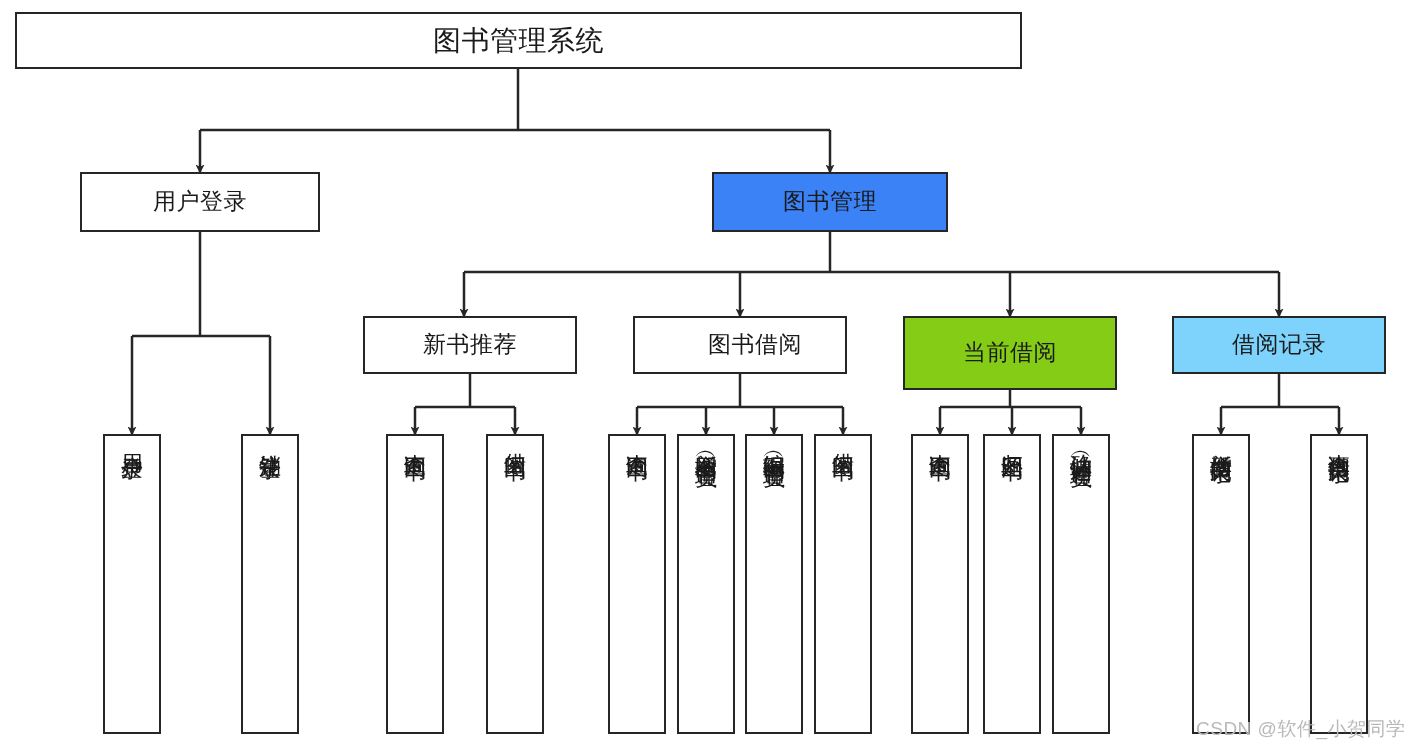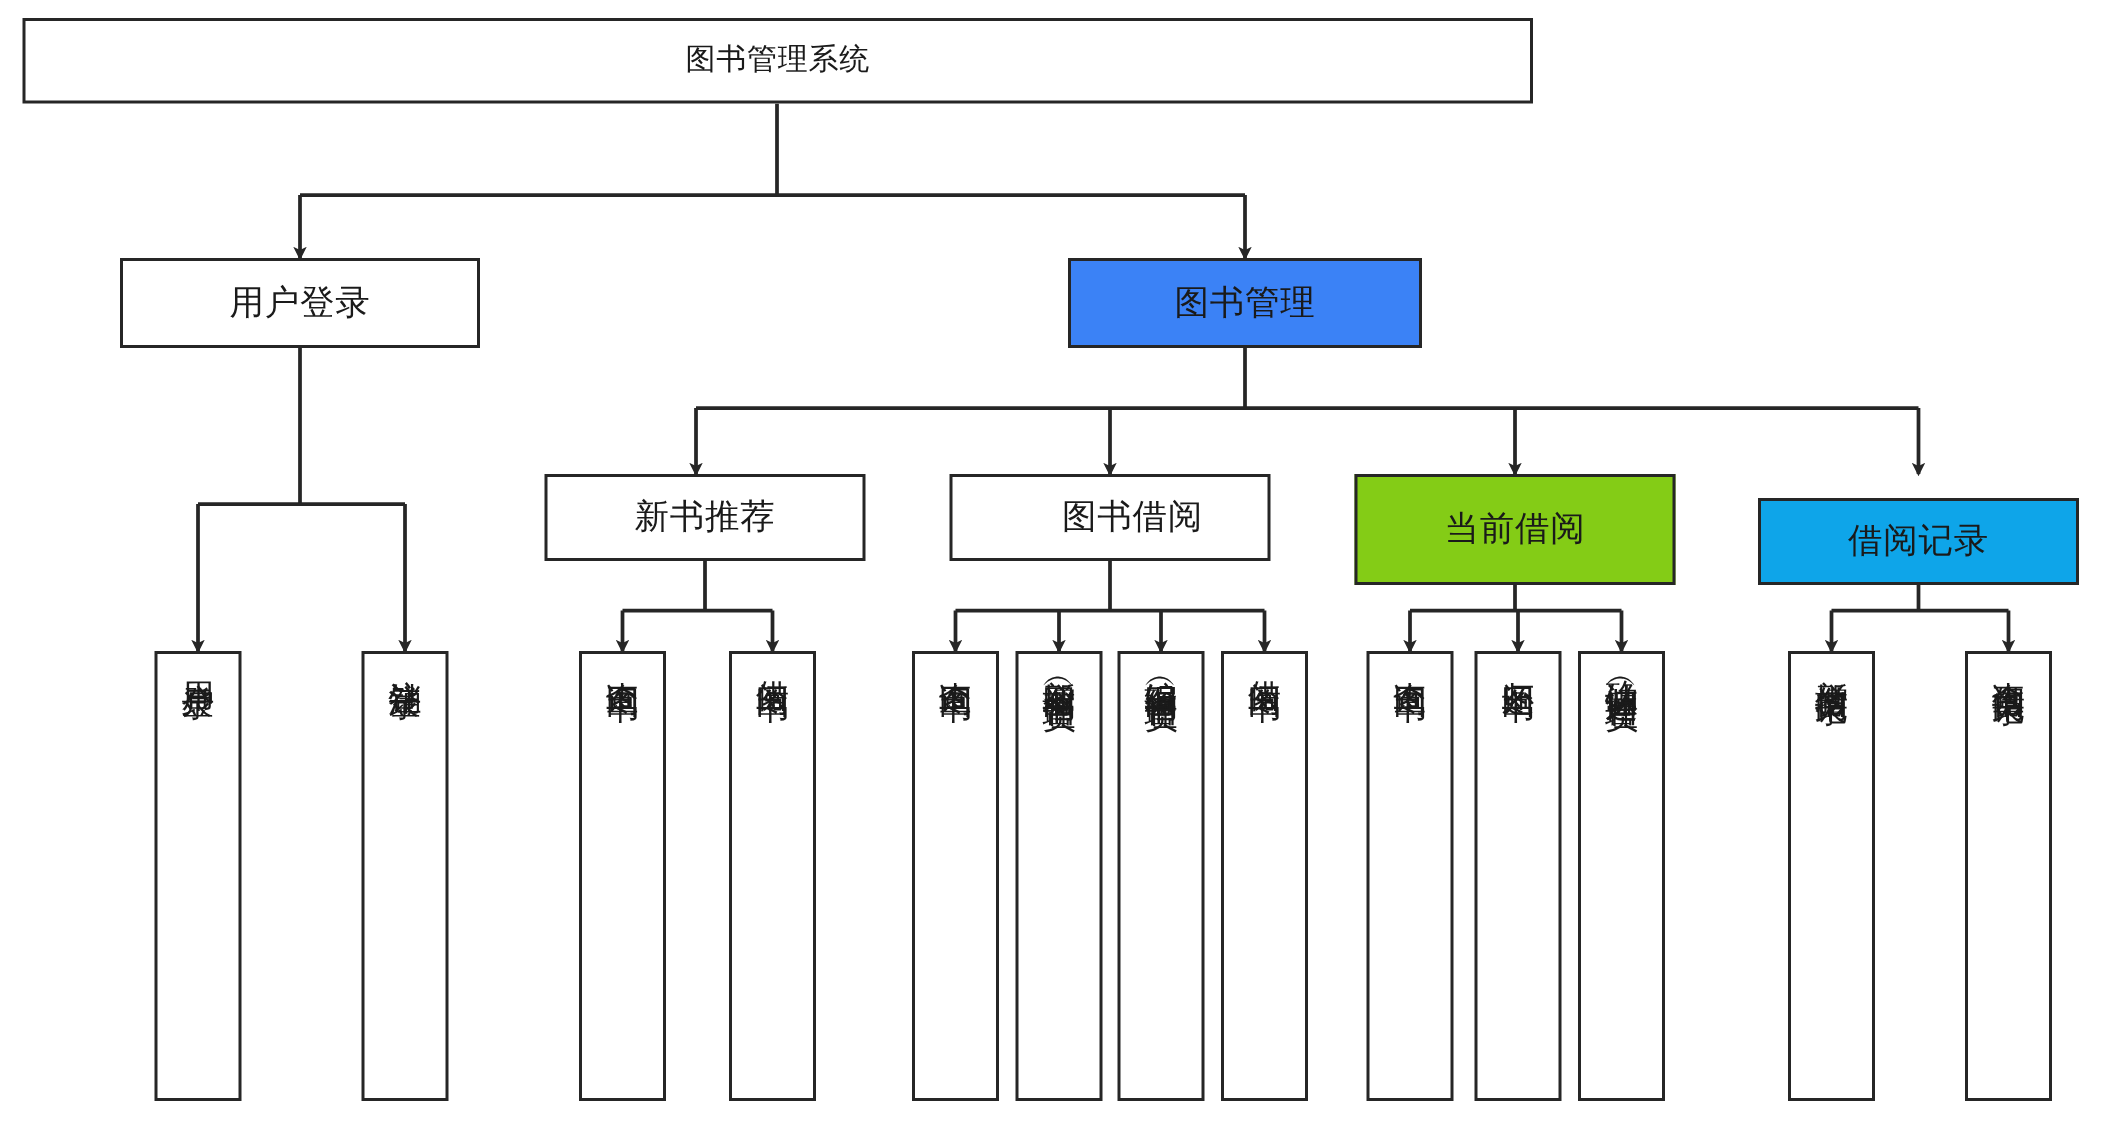--- a/index.html
+++ b/index.html
@@ -41,21 +41,21 @@
     text-align: center;
     line-height: 1.18;
     white-space: pre;
   }
   
   .node.horiz .node-label {
     font-size: 23px;
     letter-spacing: 0.5px;
   }
   .node.root .node-label {
-    font-size: 20px;
+    font-size: 28px;
   }
   
   .node.vert {
     align-items: flex-start;
     padding-top: 0;
   }
   .node.vert .node-label {
     writing-mode: vertical-rl;
     text-orientation: upright;
     font-size: 22px;
@@ -132,21 +132,21 @@
       </div>
       <div class="node horiz" style="left: 363px; top: 316px; width: 214px; height: 58px; border-color: rgb(38, 38, 38); background: rgb(255, 255, 255);">
         <span class="node-label" style="color: rgb(26, 26, 26);">新书推荐</span>
       </div>
       <div class="node horiz" style="left: 633px; top: 316px; width: 214px; height: 58px; border-color: rgb(38, 38, 38); background: rgb(255, 255, 255); padding-left: 30px;">
         <span class="node-label" style="color: rgb(26, 26, 26);">图书借阅</span>
       </div>
       <div class="node horiz" style="left: 903px; top: 316px; width: 214px; height: 74px; border-color: rgb(38, 38, 38); background: #84cc16;">
         <span class="node-label" style="color: rgb(26, 26, 26);">当前借阅</span>
       </div>
-      <div class="node horiz" style="left: 1172px; top: 332px; width: 214px; height: 58px; border-color: rgb(38, 38, 38); background: #0ea5e9;">
+      <div class="node horiz" style="left: 1172px; top: 316px; width: 214px; height: 58px; border-color: rgb(38, 38, 38); background: #7dd3fc;">
         <span class="node-label" style="color: rgb(26, 26, 26);">借阅记录</span>
       </div>
       <div class="node vert" style="left: 103px; top: 434px; width: 58px; height: 300px; border-color: rgb(38, 38, 38); background: rgb(255, 255, 255);">
         <span class="node-label" style="color: rgb(26, 26, 26);">用户登录</span>
       </div>
       <div class="node vert" style="left: 241px; top: 434px; width: 58px; height: 300px; border-color: rgb(38, 38, 38); background: rgb(255, 255, 255);">
         <span class="node-label" style="color: rgb(26, 26, 26);">注销登录</span>
       </div>
       <div class="node vert" style="left: 386px; top: 434px; width: 58px; height: 300px; border-color: rgb(38, 38, 38); background: rgb(255, 255, 255);">
         <span class="node-label" style="color: rgb(26, 26, 26);">查询图书</span>
@@ -176,14 +176,15 @@
         <span class="node-label" style="color: rgb(26, 26, 26);">确认归还（管理员）</span>
       </div>
       <div class="node vert" style="left: 1192px; top: 434px; width: 58px; height: 300px; border-color: rgb(38, 38, 38); background: rgb(255, 255, 255);">
         <span class="node-label" style="color: rgb(26, 26, 26);">新增借阅记录</span>
       </div>
       <div class="node vert" style="left: 1310px; top: 434px; width: 58px; height: 300px; border-color: rgb(38, 38, 38); background: rgb(255, 255, 255);">
         <span class="node-label" style="color: rgb(26, 26, 26);">查询借阅记录</span>
       </div>
     </div>
 
+  <div class="watermark" style="left: 1196px; top: 716px; color: rgb(185, 185, 185);">CSDN @软件_小贺同学</div>
 
 </div>
 
 </body></html>

